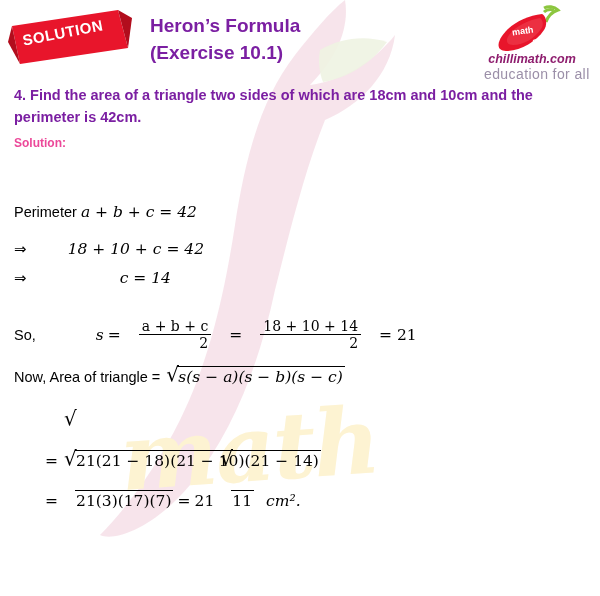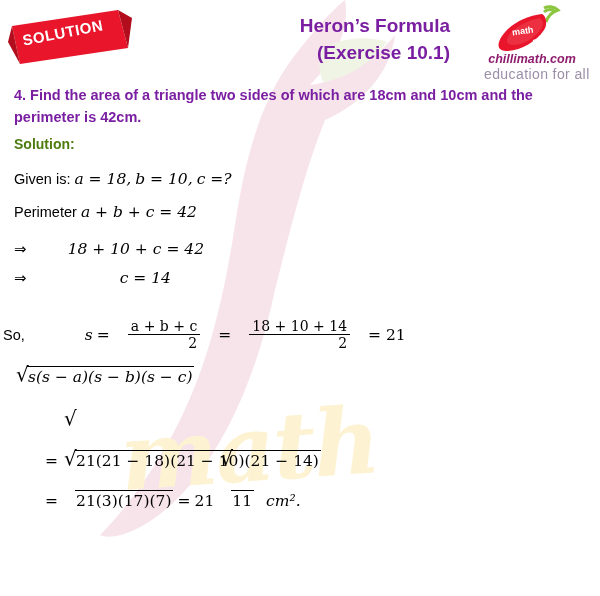--- a/index.html
+++ b/index.html
@@ -70,21 +70,21 @@
     letter-spacing: 0.5px;
     font-family: "Liberation Sans", sans-serif;
   }
 
   
   .title-block {
     position: absolute;
     left: 150px;
     top: 12px;
     width: 300px;
-    text-align: right;
+    text-align: left;
     color: #7b1fa2;
     font-weight: bold;
     font-size: 19px;
     line-height: 27px;
     font-family: "Liberation Sans", sans-serif;
   }
 
   
   .logo {
     position: absolute;
@@ -144,22 +144,22 @@
     font-size: 14.5px;
     line-height: 22px;
   }
 
   
   .sol-label {
     position: absolute;
     left: 14px;
     top: 136px;
     font-weight: bold;
-    font-size: 14px;
-    color: #4d7c0f;
+    font-size: 12px;
+    color: #ec4899;
   }
 
   .math-line {
     position: absolute;
     color: #000000;
     font-size: 14.5px;
     white-space: nowrap;
   }
   .mi {
     font-family: "DejaVu Serif", serif;
@@ -213,21 +213,21 @@
   .sqrt > .radicand {
     display: inline-block;
     border-top: 1.2px solid #000;
     padding: 1px 2px 0 1px;
   }
 
   .ln-given   { left: 14px;  top: 170px; }
   .ln-perim   { left: 14px;  top: 203px; }
   .ln-step1   { left: 14px;  top: 240px; }
   .ln-step2   { left: 14px;  top: 269px; }
-  .ln-so      { left: 3px;  top: 318px; }
+  .ln-so      { left: 14px;  top: 318px; }
   .ln-area    { left: 14px;  top: 366px; }
   .ln-sub1    { left: 45px;  top: 410px; }
   .ln-sub2    { left: 45px;  top: 450px; }
 
   .arrow { font-family: "DejaVu Sans", sans-serif; font-size: 15px; }
   .ind-1 { display: inline-block; width: 33px; }
   .ind-2 { display: inline-block; width: 85px; }
   .ind-s { display: inline-block; width: 52px; }
 </style>
 </head>
@@ -270,26 +270,20 @@
     <div class="logo-math">math</div>
     <div class="logo-com">.com</div>
     <div class="logo-name">chillimath.com</div>
     <div class="logo-tag">education for all</div>
   </div>
 
   <div class="question">4. Find the area of a triangle two sides of which are 18cm and 10cm and the perimeter is 42cm.</div>
 
   <div class="sol-label">Solution:</div>
 
-  <div class="math-line ln-given">
-    <span class="txt">Given is:</span>
-    <span class="mi">a = 18,</span>
-    <span class="mi">b = 10,</span>
-    <span class="mi">c =?</span>
-  </div>
 
   <div class="math-line ln-perim">
     <span class="txt">Perimeter</span>
     <span class="mi">a + b + c = 42</span>
   </div>
 
   <div class="math-line ln-step1">
     <span class="arrow">⇒</span>
     <span class="ind-1"></span>
     <span class="mi">18 + 10 + c = 42</span>
@@ -312,20 +306,21 @@
     </span>
     <span class="op">=</span>
     <span class="frac">
       <span class="num">18 + 10 + 14</span>
       <span class="den">2</span>
     </span>
     <span class="mn">= 21</span>
   </div>
 
   <div class="math-line ln-area">
+    <span class="txt">Now, Area of triangle =</span>
     <span class="sqrt">
       <span class="rad">√</span>
       <span class="radicand mi">s(s − a)(s − b)(s − c)</span>
     </span>
   </div>
 
   <div class="math-line ln-sub1">
     <span class="op">=</span>
     <span class="sqrt">
       <span class="rad">√</span>

